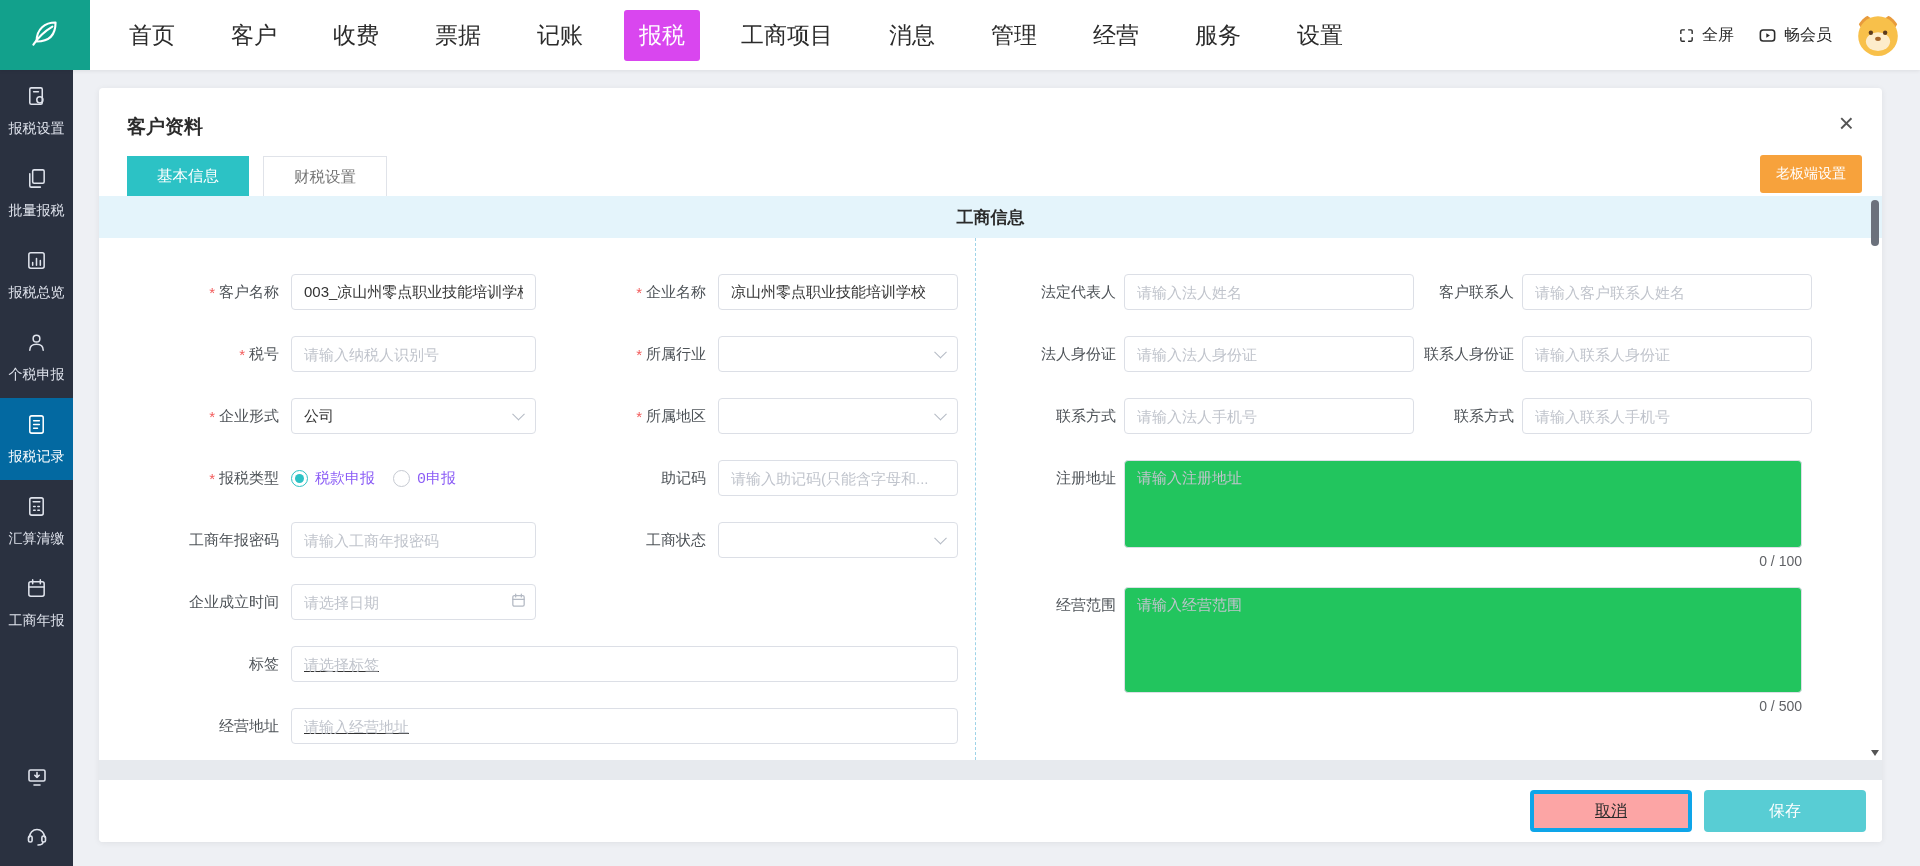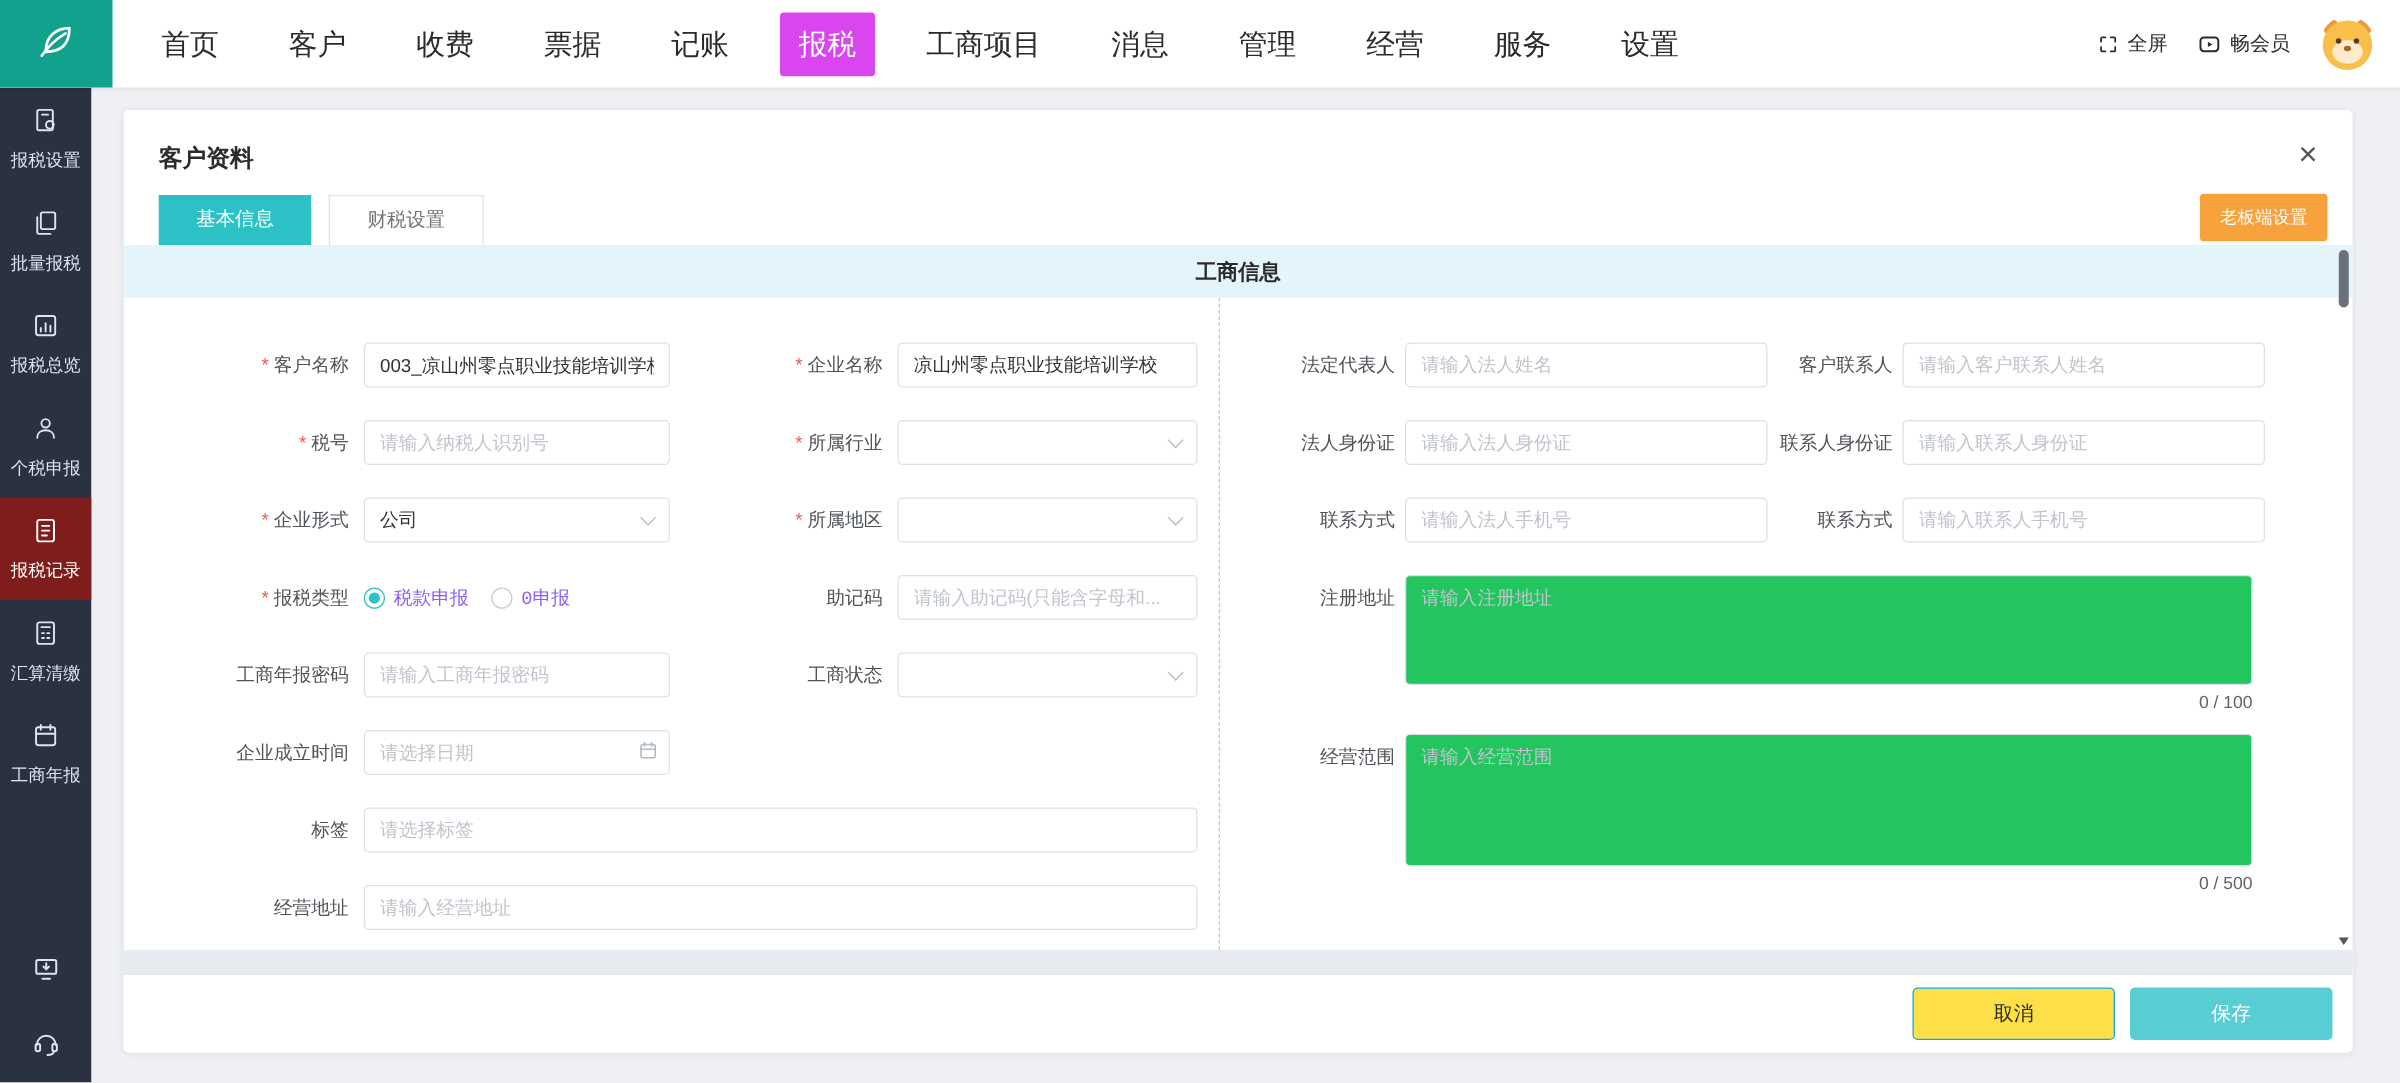--- a/index.html
+++ b/index.html
@@ -18,21 +18,21 @@
   .nav-util { display:flex; align-items:center; gap:7px; font-size:16px; color:#2b2b2b; cursor:pointer; }
   .nav-util svg { display:block; }
   .avatar { width:44px; height:44px; border-radius:50%; overflow:hidden; cursor:pointer; flex:none; }
 
   
   .shell { display:flex; height:calc(100% - 70px); }
   .sidebar { width:73px; background:#2a3140; flex:none; position:relative; }
   .side-item { height:82px; display:flex; flex-direction:column; align-items:center;
     justify-content:center; gap:9px; color:#dfe3ec; font-size:14px; cursor:pointer; }
   .side-item svg { width:23px; height:23px; }
-  .side-item.active { background:#7f1d1d; color:#fff; }
+  .side-item.active { background:#0369a1; color:#fff; }
   .side-bottom { position:absolute; bottom:14px; left:0; right:0; display:flex;
     flex-direction:column; align-items:center; gap:30px; color:#dfe3ec; }
   .side-bottom svg { width:24px; height:24px; cursor:pointer; }
 
   .main { flex:1; padding:18px 38px 24px 26px; }
 
   
   .modal { background:#fff; height:100%; border-radius:4px; position:relative;
     box-shadow:0 1px 6px rgba(0,0,0,.07); display:flex; flex-direction:column; }
   .modal-head { padding:26px 28px 0; position:relative; flex:none; }
@@ -61,21 +61,21 @@
   .row.ta .flabel { height:36px; }
   .half-left .l1 { width:180px; margin-right:12px; }
   .half-left .l2 { width:150px; margin-right:12px; margin-left:20px; }
   .half-right .l1 { width:110px; margin-right:8px; }
   .half-right .l2 { width:100px; margin-right:8px; }
   .req { color:#f25a5a; margin-right:4px; }
 
   .finput { height:36px; border:1px solid #dcdfe6; border-radius:4px; padding:0 12px;
     font-size:15px; color:#333; background:#fff; outline:none; font-family:inherit; }
   .finput::placeholder { color:#c0c4cc; }
-  .w245 { width:245px; } .w240 { width:240px; } .w290 { width:290px; } .w-wide { width:667px; }
+  .w245 { width:245px; } .w240 { width:240px; } .w290 { width:290px; } .w-wide { width:667px;text-decoration:underline; }
   .date-wrap { position:relative; }
   .date-wrap .finput { padding-right:34px; }
   .cal-icon { position:absolute; right:9px; top:8px; color:#b4bac4; }
 
   .fselect { position:relative; display:flex; align-items:center; height:36px;
     border:1px solid #dcdfe6; border-radius:4px; padding:0 30px 0 12px; font-size:15px;
     color:#333; background:#fff; cursor:pointer; }
   .chevron { position:absolute; right:12px; top:50%; width:9px; height:9px;
     border-right:1.5px solid #b4bac4; border-bottom:1.5px solid #b4bac4;
     transform:translateY(-70%) rotate(45deg); }
@@ -101,21 +101,21 @@
   .sb-arrow { position:absolute; bottom:0; left:0; width:8px; height:12px;
     display:flex; align-items:flex-end; justify-content:center; }
   .sb-arrow i { display:block; width:0; height:0; border-left:4px solid transparent;
     border-right:4px solid transparent; border-top:6px solid #555; }
 
   .strip { height:20px; background:#e7eaee; flex:none; }
   .modal-footer { height:62px; display:flex; align-items:center; justify-content:flex-end;
     gap:12px; padding-right:16px; flex:none; background:#fff; border-radius:0 0 4px 4px; }
   .btn { height:42px; width:162px; border-radius:4px; display:flex; align-items:center;
     justify-content:center; font-size:16px; cursor:pointer; }
-  .btn-cancel { background:#fde047; border:1px solid #0ea5e9; color:#2b2b2b; }
+  .btn-cancel { background:#fca5a5; border:4px solid #0ea5e9; color:#2b2b2b;text-decoration:underline; }
   .btn-save { background:#58cdd4; color:#fff; }
 </style>
 </head>
 <body>
 
 <div class="topnav">
   <div class="logo">
     <span>
       <svg width="38" height="38" viewBox="0 0 36 36" fill="none" stroke="#fff" stroke-width="2" stroke-linecap="round" stroke-linejoin="round">
         <path d="M10 26C10 14 18 8 28 8c0 12-6 18-18 18z"></path>

